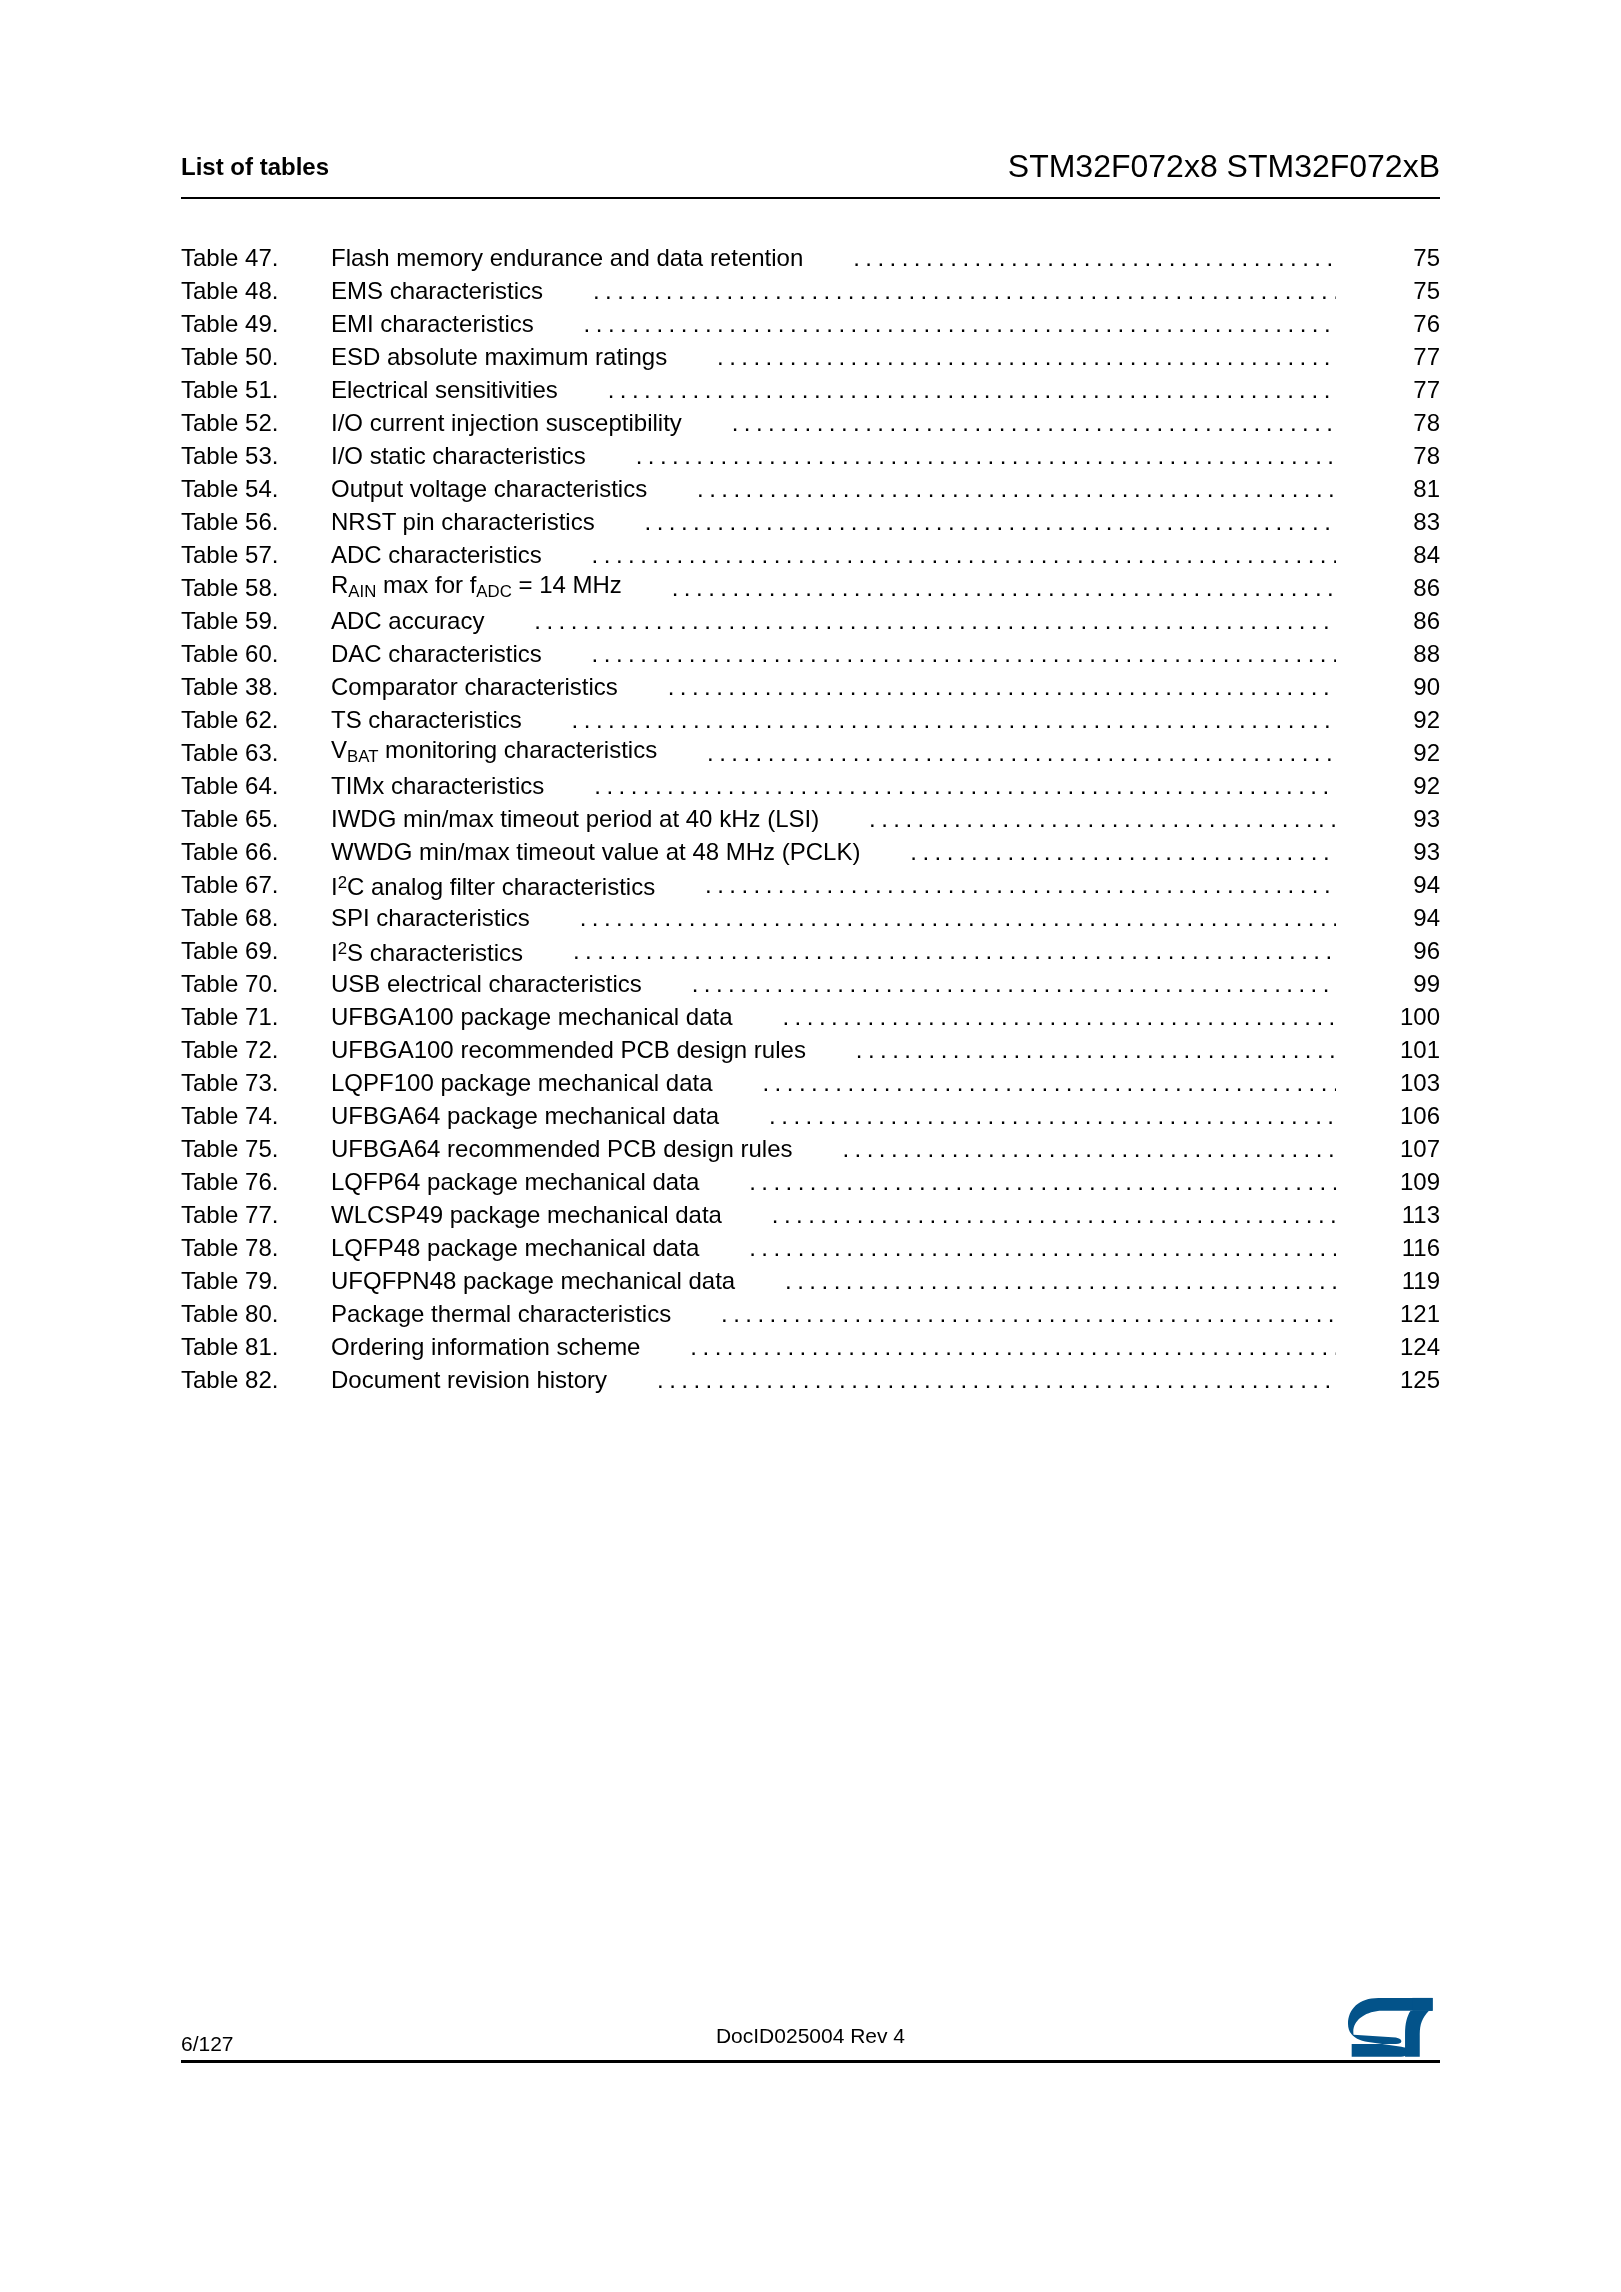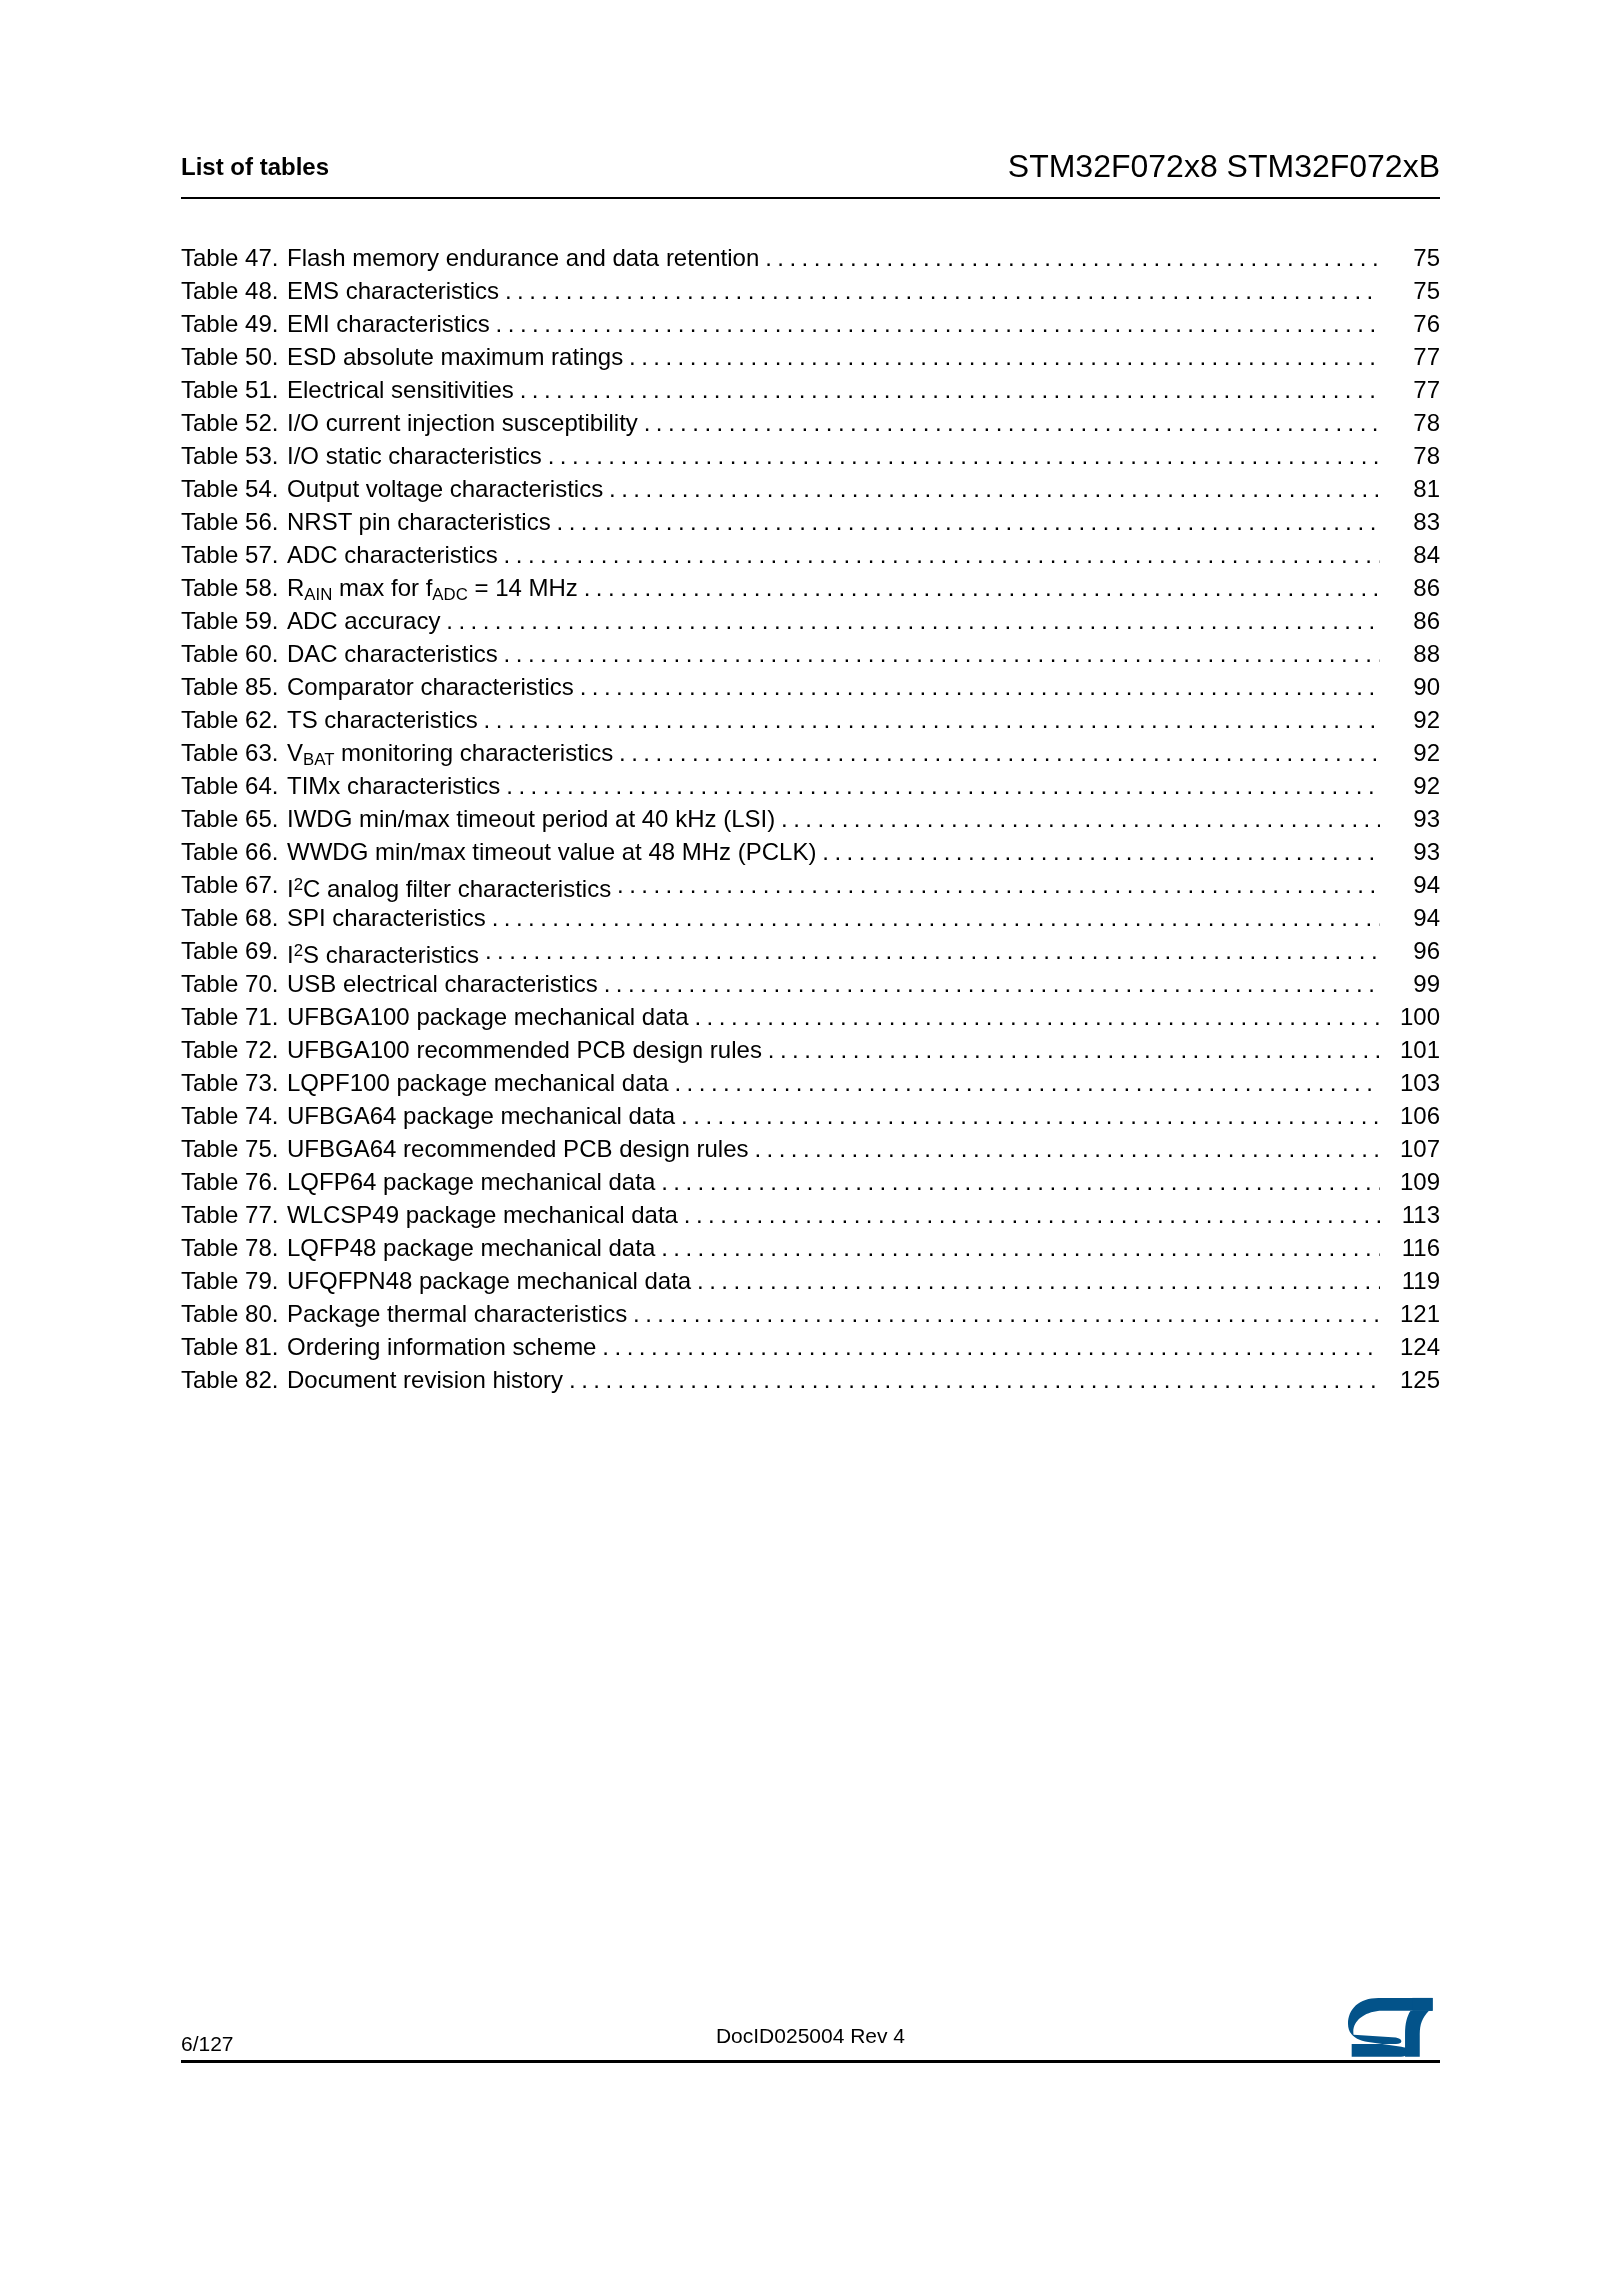--- a/index.html
+++ b/index.html
@@ -55,25 +55,26 @@
 
   
   .toc {
     position: absolute;
     left: 181px;
     top: 241px;
     width: 1259px;
   }
   .toc-row {
     display: flex;
-    align-items: flex-start;
+    align-items: center;
     height: 33px;
     font-size: 24px;
     line-height: 33px;
     white-space: nowrap;
+    gap: 44px;
   }
   .toc-label {
     flex: 0 0 auto;
     width: 106px;
     text-align: left;
   }
   .toc-title {
     flex: 0 0 auto;
     padding-right: 5.9px;
   }
@@ -234,21 +235,21 @@
         <span class="toc-leader"></span>
         <span class="toc-page">86</span>
       </div>
       <div class="toc-row">
         <span class="toc-label">Table 60.</span>
         <span class="toc-title">DAC characteristics</span>
         <span class="toc-leader"></span>
         <span class="toc-page">88</span>
       </div>
       <div class="toc-row">
-        <span class="toc-label">Table 85.</span>
+        <span class="toc-label">Table 38.</span>
         <span class="toc-title">Comparator characteristics</span>
         <span class="toc-leader"></span>
         <span class="toc-page">90</span>
       </div>
       <div class="toc-row">
         <span class="toc-label">Table 62.</span>
         <span class="toc-title">TS characteristics</span>
         <span class="toc-leader"></span>
         <span class="toc-page">92</span>
       </div>

